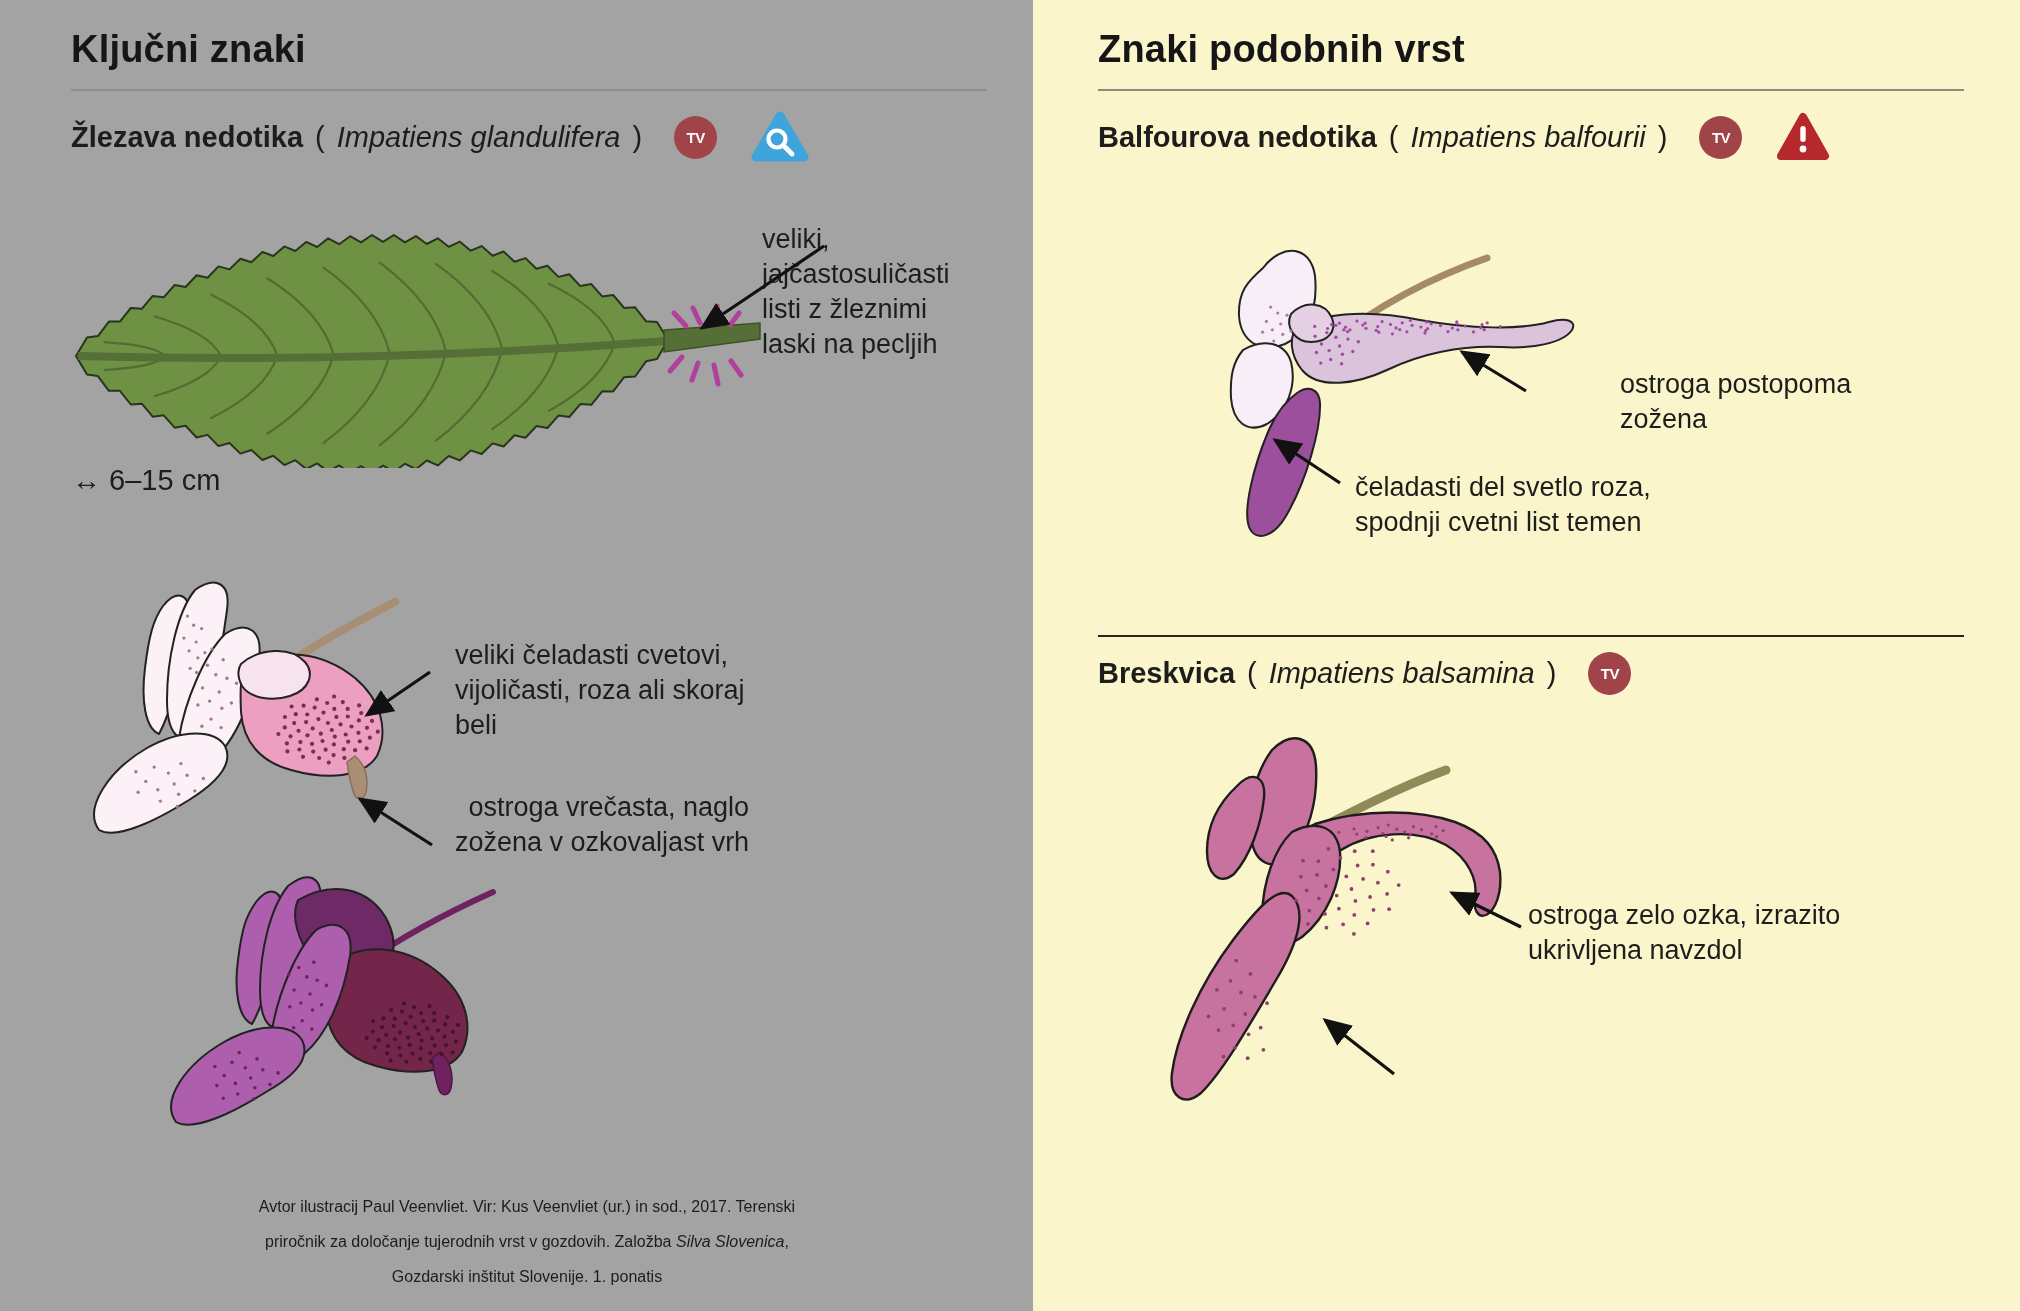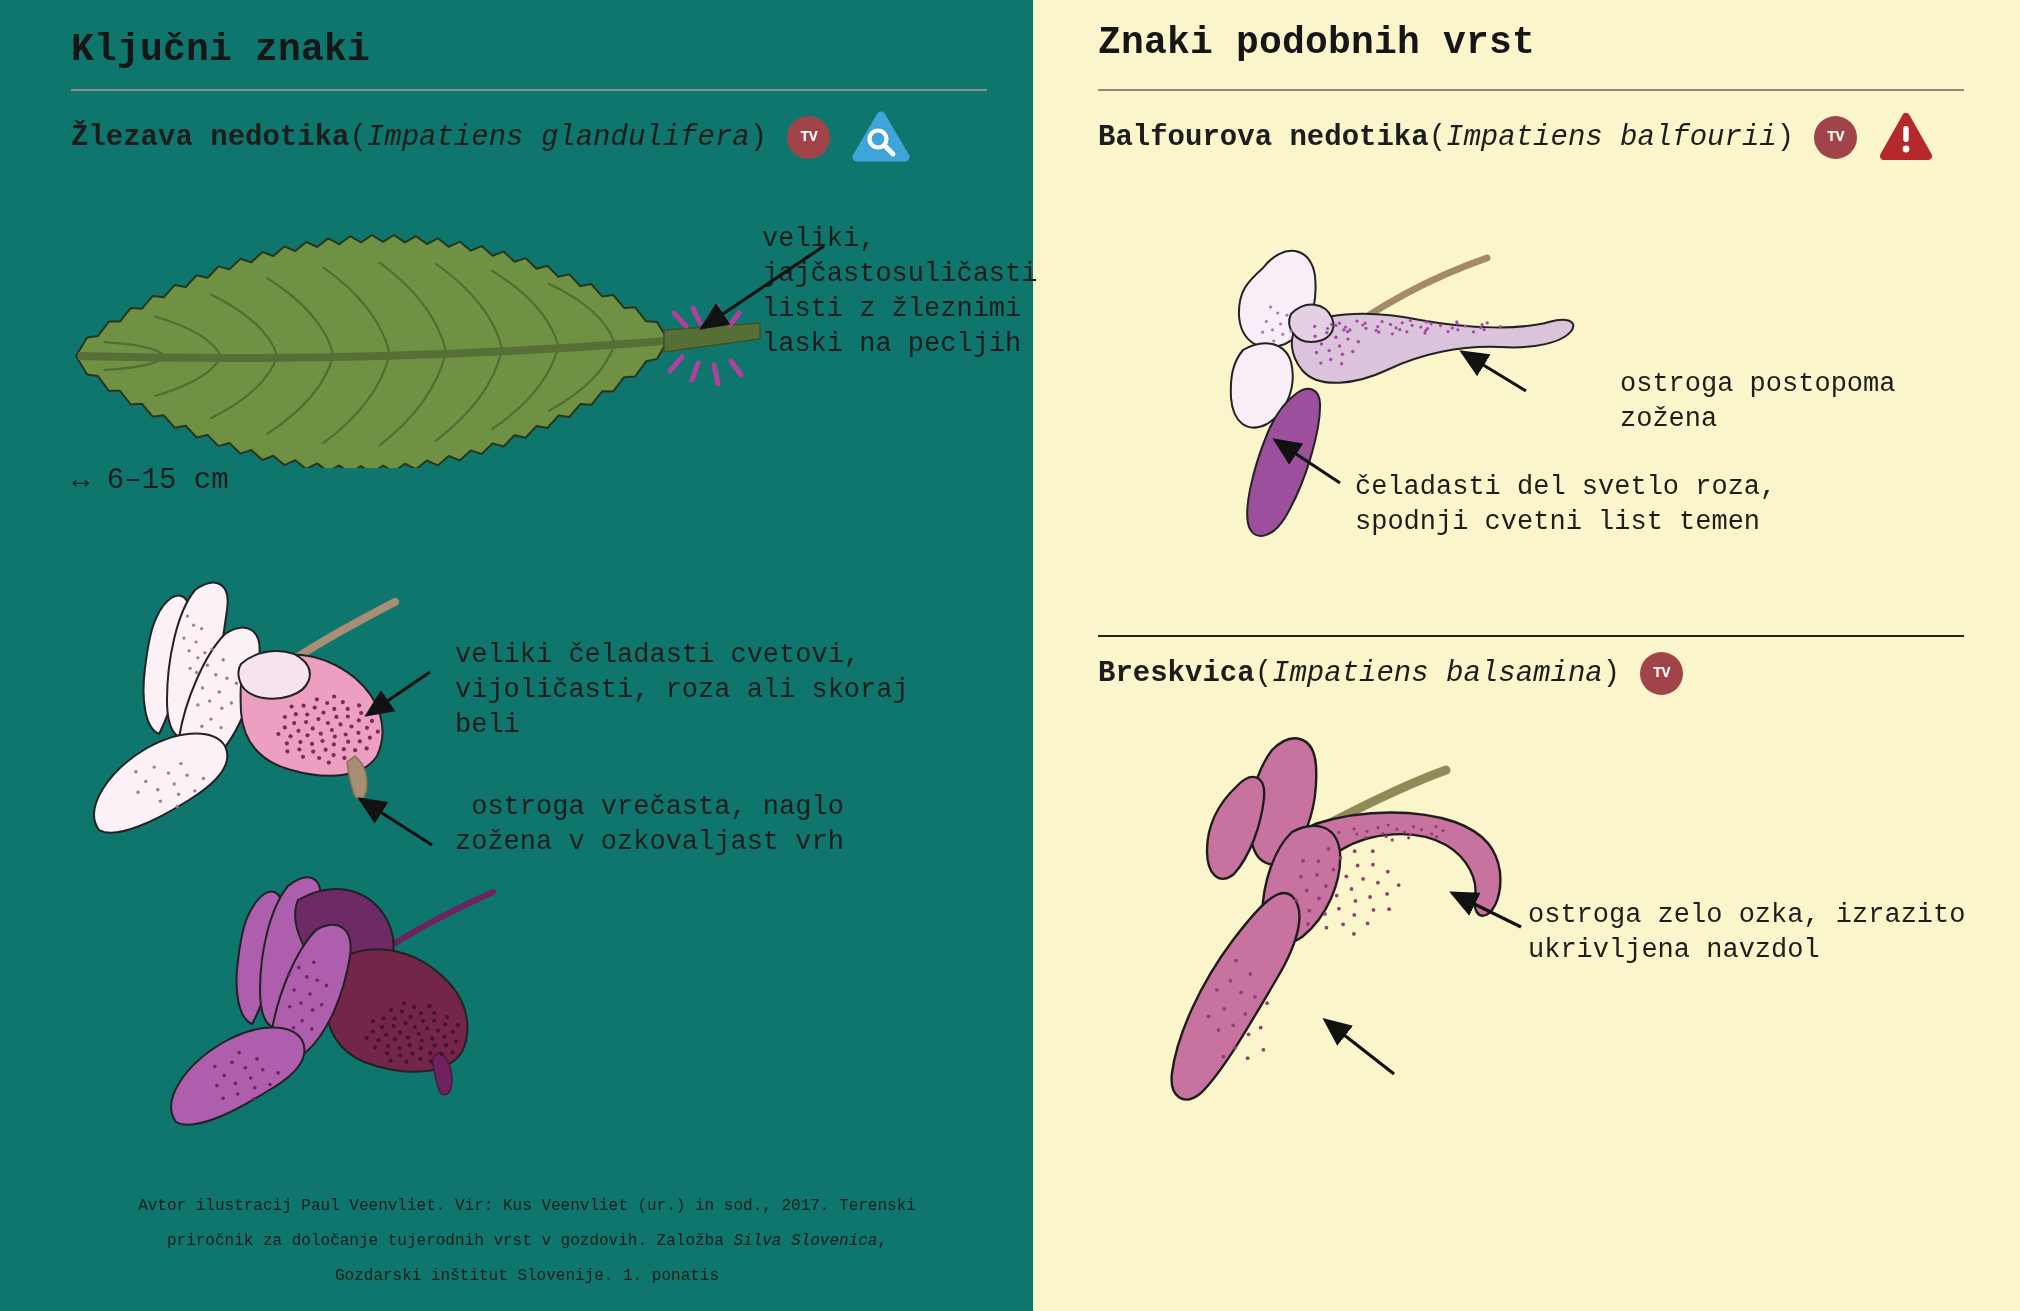--- a/index.html
+++ b/index.html
@@ -1,24 +1,24 @@
 <!DOCTYPE html>
 <html><head>
 <meta charset="utf-8">
 <style>
   html,body{margin:0;padding:0;background:#ffffff;}
-  #page{position:relative;width:2020px;height:1311px;background:#0f766e;overflow:hidden;
-        font-family:Liberation Mono, monospace;color:#1d1d1b;}
+  #page{position:relative;width:2020px;height:1311px;background:#a3a3a3;overflow:hidden;
+        font-family:Liberation Sans, sans-serif;color:#1d1d1b;}
   .abs{position:absolute;}
   .panel-right{left:1033px;top:0;width:987px;height:1311px;background:#fbf5cc;}
   .h1{font-size:38px;font-weight:700;color:#161616;letter-spacing:0.2px;}
   .rule{height:2px;background:#8e8e8e;}
   .rule-olive{height:2px;background:#8e8a7c;}
   .rule-dark{height:2px;background:#262626;}
-  .species{display:flex;align-items:center;font-size:29px;color:#1d1d1b;}
+  .species{display:flex;align-items:center;font-size:29px;color:#1d1d1b;gap:12px;}
   .b{font-weight:700;}
   .it{font-style:italic;}
   .note{font-size:27px;line-height:35px;white-space:pre-line;color:#1d1d1b;}
   .size-label{font-size:29px;color:#1d1d1b;}
   .credits{font-size:16px;line-height:35px;white-space:pre-line;color:#1d1d1b;width:910px;text-align:center;}
   .tv-badge{width:43px;height:43px;border-radius:50%;background:#a04449;color:#ffffff;
             display:flex;align-items:center;justify-content:center;
             font-size:15px;font-weight:700;letter-spacing:-0.5px;flex:0 0 auto;}
   .badge-gap{margin-left:20px;}
   .badge-gap2{margin-left:22px;}
@@ -320,21 +320,21 @@
         <circle cx="91.2" cy="186.6" r="1.8" fill="#6e2360"></circle>
       </g>
   </svg>
 
   <div class="abs credits" style="left:72px;top:1154px;">
     <span>Avtor ilustracij Paul Veenvliet. Vir: Kus Veenvliet (ur.) in sod., 2017. Terenski
 priročnik za določanje tujerodnih vrst v gozdovih. Založba </span><span class="it">Silva Slovenica</span><span>,
 Gozdarski inštitut Slovenije. 1. ponatis</span>
   </div>
 
-  <div class="abs h1" style="left:1098px;top:21px;">Znaki podobnih vrst</div>
+  <div class="abs h1" style="left:1098px;top:28px;">Znaki podobnih vrst</div>
   <div class="abs rule-olive" style="left:1098px;top:89px;width:866px;"></div>
 
   <div class="abs species" style="left:1098px;top:112px;height:50px;">
     <span class="b">Balfourova nedotika</span>
       <span> (</span>
       <span class="it">Impatiens balfourii</span>
       <span>)</span>
     <span class="tv-badge badge-gap">
         <span>TV</span>
       </span>

